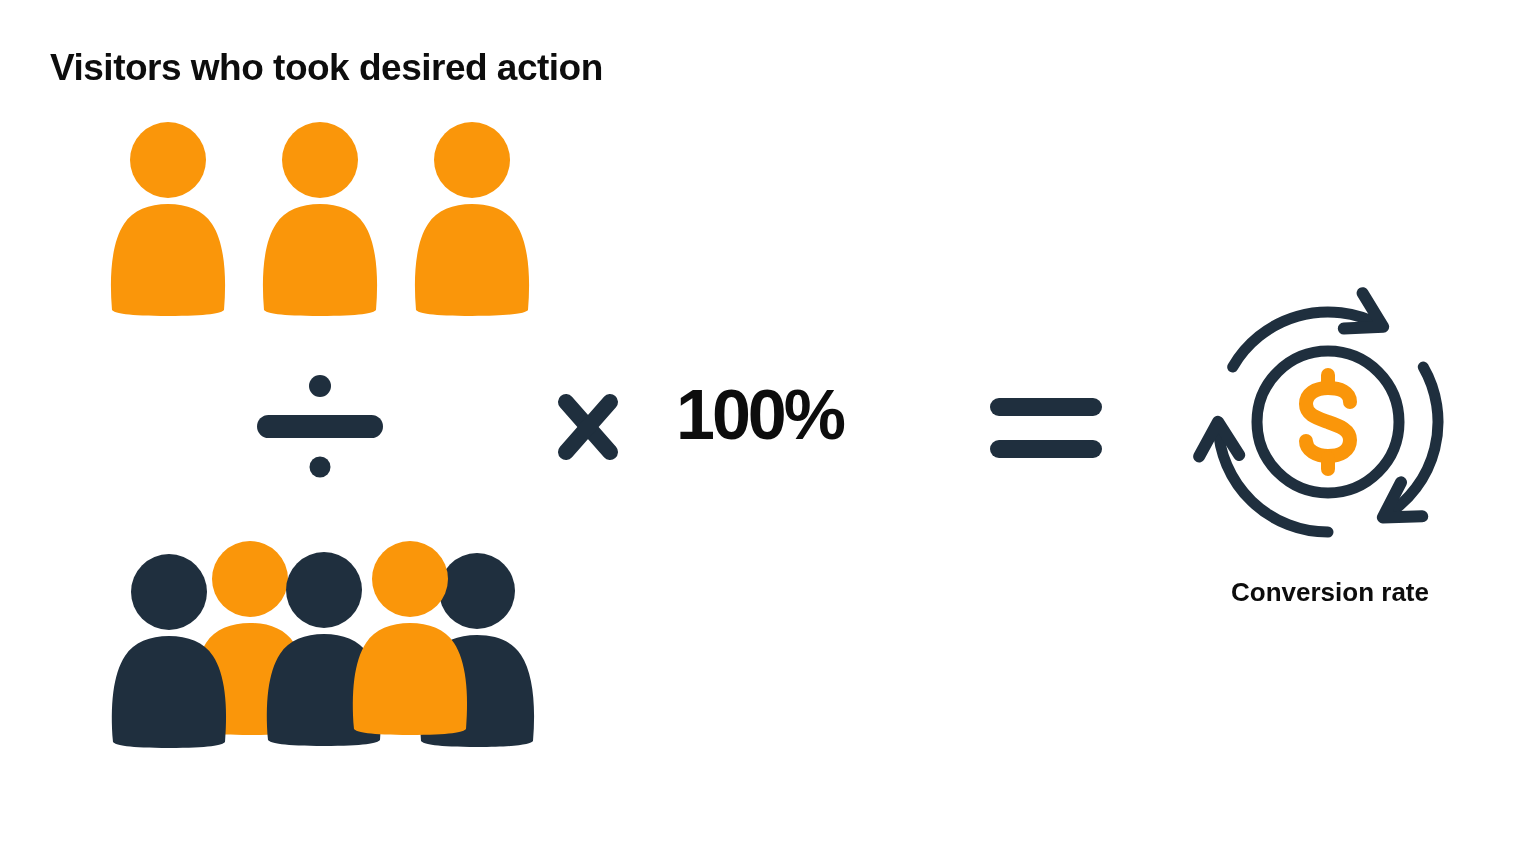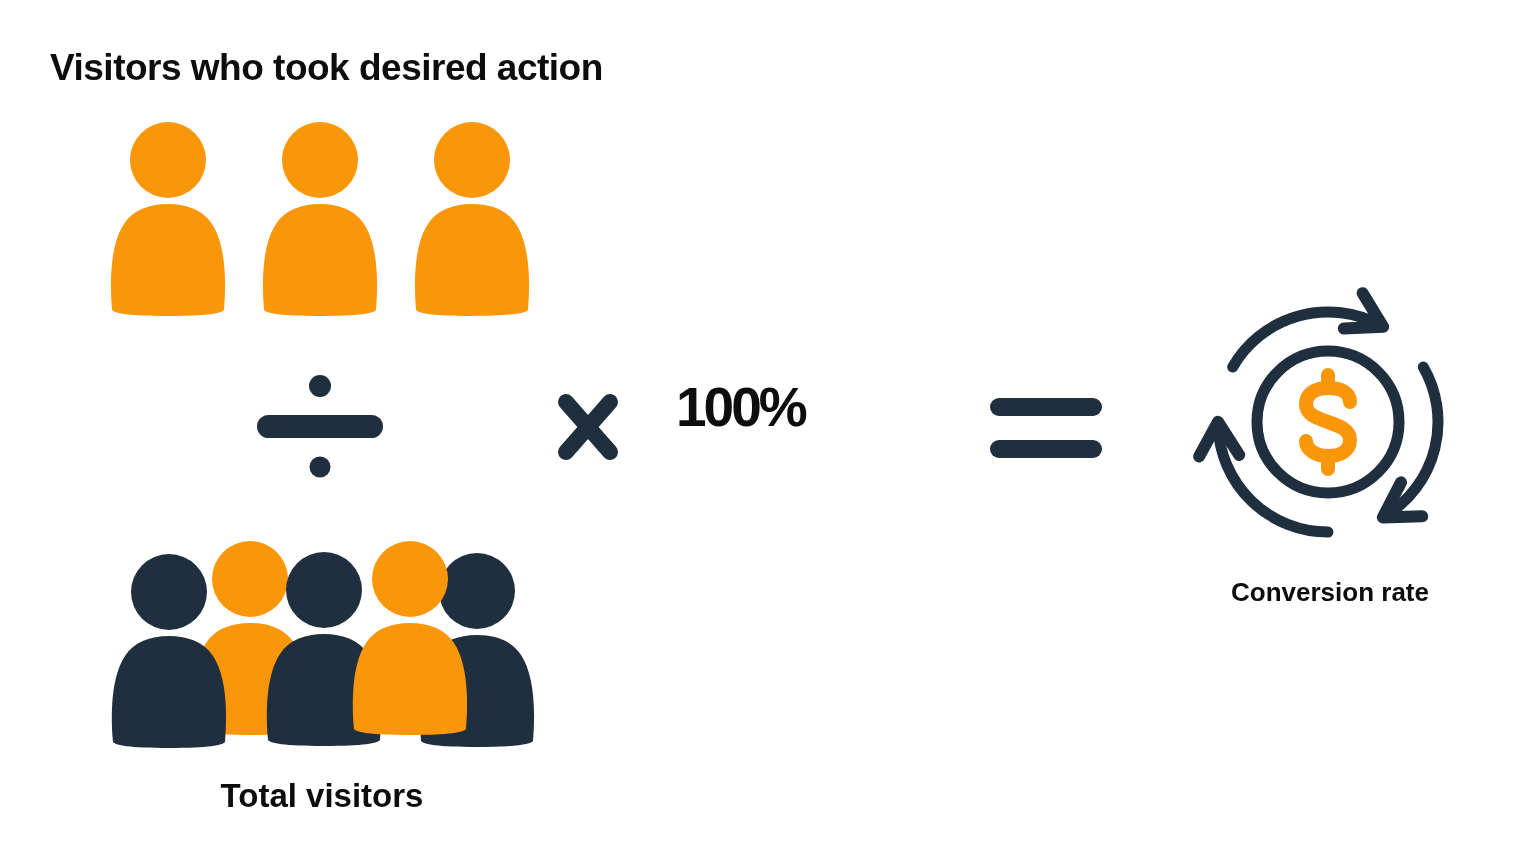--- a/index.html
+++ b/index.html
@@ -15,21 +15,21 @@
     font-weight:700;
     color:var(--text,#0d0d0d);
     line-height:1.1;
     white-space:nowrap;
   }
   .numerator-label{left:50px;top:48px;font-size:37px;letter-spacing:-0.5px;}
   .denominator-label{left:104px;top:778px;width:436px;text-align:center;font-size:33px;}
   .result-label{left:1128px;top:578px;width:404px;text-align:center;font-size:26px;}
   .multiplier{
     position:absolute;left:676px;top:380px;
-    font-size:55px;font-weight:700;letter-spacing:-3px;
+    font-size:70px;font-weight:700;letter-spacing:-3px;
     color:var(--text,#0d0d0d);line-height:1;
   }
   .people-group{position:absolute;}
   .people-group.numerator{left:104px;top:122px;width:432px;height:200px;}
   .people-group.denominator{left:104px;top:540px;width:436px;height:215px;}
   .person-wrap{position:absolute;width:128px;height:196px;}
   .op-icon{position:absolute;}
   .op-divide{left:257px;top:375px;}
   .op-multiply{left:556px;top:391px;}
   .op-equals{left:990px;top:398px;}
@@ -122,15 +122,14 @@
       <div class="person-wrap" style="left: 242px; top: 1px; z-index: 5;"><svg class="person" viewBox="0 0 128 196" width="128" height="196">
           <circle cx="64" cy="38" r="38" fill="#FA960A"></circle>
           <path fill="#FA960A" d="M8 188 C5 152 8 120 20 102 C29 88 45 82 64 82 C83 82 99 88 108 102 C120 120 123 152 120 188 C118 191 104 194 64 194 C24 194 10 191 8 188 Z"></path>
         </svg></div>
       <div class="person-wrap" style="left: 309px; top: 13px; z-index: 2;"><svg class="person" viewBox="0 0 128 196" width="128" height="196">
           <circle cx="64" cy="38" r="38" fill="#1F2F3E"></circle>
           <path fill="#1F2F3E" d="M8 188 C5 152 8 120 20 102 C29 88 45 82 64 82 C83 82 99 88 108 102 C120 120 123 152 120 188 C118 191 104 194 64 194 C24 194 10 191 8 188 Z"></path>
         </svg></div>
     </div>
 
-  <div class="label denominator-label">Total visitors</div>
 
 </div>
 
 </body></html>

